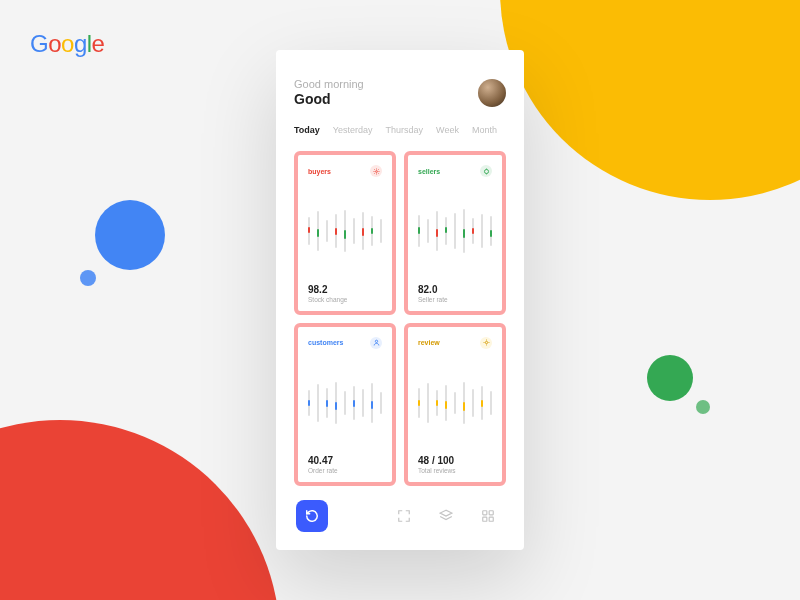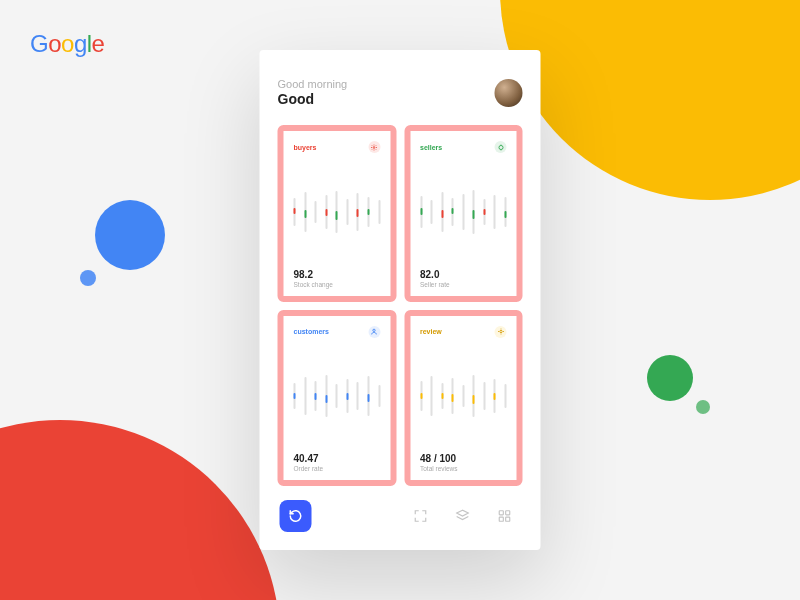--- a/index.html
+++ b/index.html
@@ -22,40 +22,40 @@
 .logo span:nth-child(1){color:#4285f4}
 .logo span:nth-child(2){color:#ea4335}
 .logo span:nth-child(3){color:#fbbc04}
 .logo span:nth-child(4){color:#4285f4}
 .logo span:nth-child(5){color:#34a853}
 .logo span:nth-child(6){color:#ea4335}
 
 .phone {
   position: absolute;
   top: 50px; left: 50%; transform: translateX(-50%);
-  width: 281px; height: 500px;
+  width: 248px; height: 500px;
   background: #fff;
   border-radius: 4px;
   box-shadow: 0 30px 80px rgba(0,0,0,0.15);
   padding: 28px 18px 18px 18px;
   display: flex; flex-direction: column;
 }
 .header { display: flex; align-items: center; justify-content: space-between; margin-bottom: 18px; }
 .greet-block { display: flex; flex-direction: column; }
 .greeting { font-size: 11px; color: #b0b0b0; font-weight: 400; }
 .username { font-size: 14px; color: #222; font-weight: 700; margin-top: 1px; }
 .avatar { width: 28px; height: 28px; border-radius: 50%; background: radial-gradient(circle at 35% 30%, #d0b090, #806040 60%, #3a2a1a); }
 
 .tabs { display: flex; gap: 13px; font-size: 9px; color: #bfbfbf; margin-bottom: 16px; overflow: hidden; white-space: nowrap; position: relative; }
 .tab { cursor: pointer; position: relative; }
 .tab.active { color: #222; font-weight: 700; }
 .tab.active::before { content:''; position:absolute; top:-8px; left:50%; transform:translateX(-50%); width:4px; height:4px; border-radius:50%; background:#3b5bfd; }
 
 .grid { display: grid; grid-template-columns: 1fr 1fr; gap: 8px; flex: 1; }
-.card { border: 6px solid #fca5a5; border-radius: 6px; padding: 10px 10px 8px 10px; display: flex; flex-direction: column; }
+.card { border: 4px solid #fca5a5; border-radius: 6px; padding: 10px 10px 8px 10px; display: flex; flex-direction: column; }
 .card-head { display: flex; justify-content: space-between; align-items: center; margin-bottom: 8px; }
 .card-title { font-size: 7px; font-weight: 600; }
 .card-icon { width: 12px; height: 12px; border-radius: 50%; display:flex; align-items:center; justify-content:center; }
 .c-red { color:#ea4335 } .i-red { background:#fde8e6 }
 .c-green { color:#34a853 } .i-green { background:#e6f4ea }
 .c-blue { color:#4285f4 } .i-blue { background:#e8f0fe }
 .c-yellow { color:#d49a00 } .i-yellow { background:#fef7e0 }
 
 .chart { flex: 1; display: flex; align-items: center; justify-content: space-between; gap: 3px; padding: 4px 0; min-height: 55px; }
 .bar { width: 2px; background: #e0e0e0; position: relative; border-radius: 2px; }
@@ -90,20 +90,27 @@
 <div class="phone">
 
   <div class="header">
     <div class="greet-block">
       <div class="greeting">Good morning</div>
       <div class="username">Good</div>
     </div>
     <div class="avatar"></div>
   </div>
 
+  <div class="tabs" id="tabs">
+      <div class="tab active">Today</div>
+      <div class="tab">Yesterday</div>
+      <div class="tab">Thursday</div>
+      <div class="tab">Week</div>
+      <div class="tab">Month</div>
+    </div>
 
   <div class="grid" id="grid">
       <div class="card">
         <div class="card-head">
           <div class="card-title c-red">buyers</div>
           <div class="card-icon i-red">
             <svg width="7" height="7" viewBox="0 0 24 24" fill="none" stroke="#ea4335" stroke-width="3">
               <circle cx="12" cy="12" r="3"></circle>
               <path d="M12 2v3M12 19v3M2 12h3M19 12h3M5 5l2 2M17 17l2 2M17 7l2-2M5 19l2-2"></path>
             </svg>

